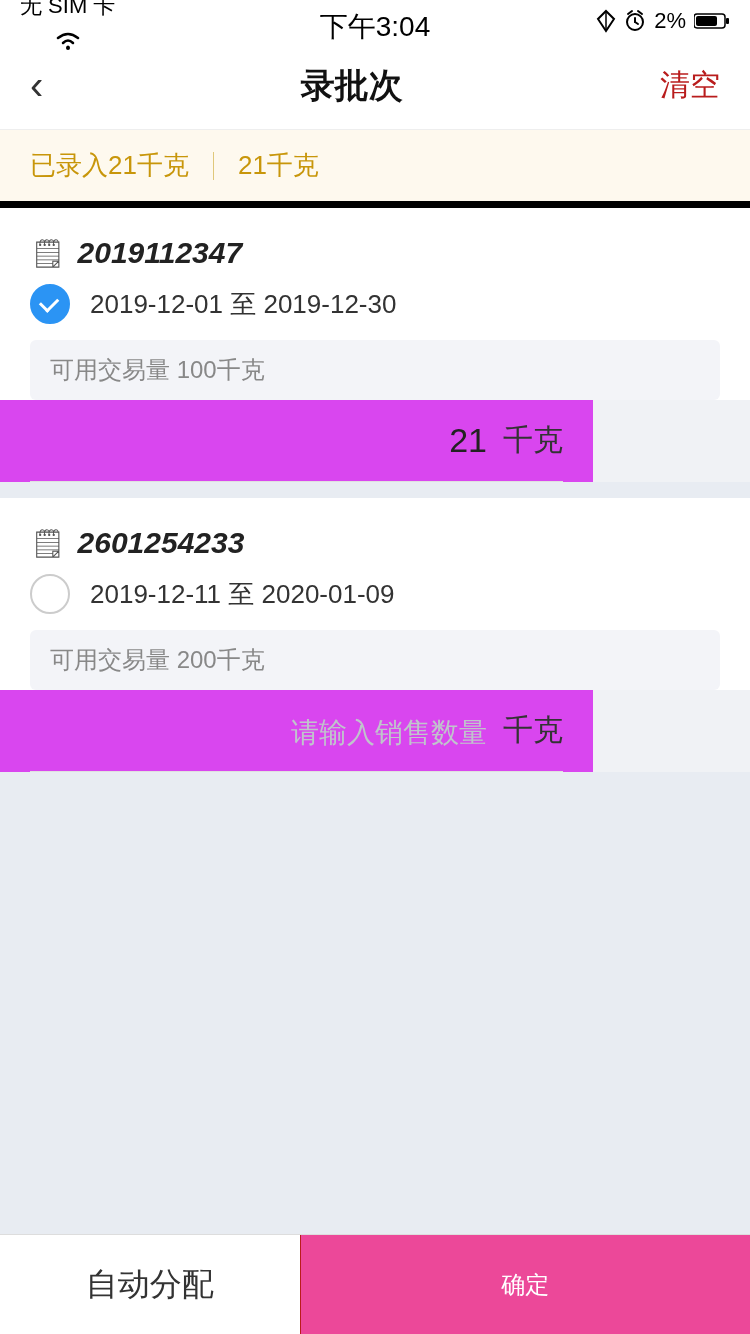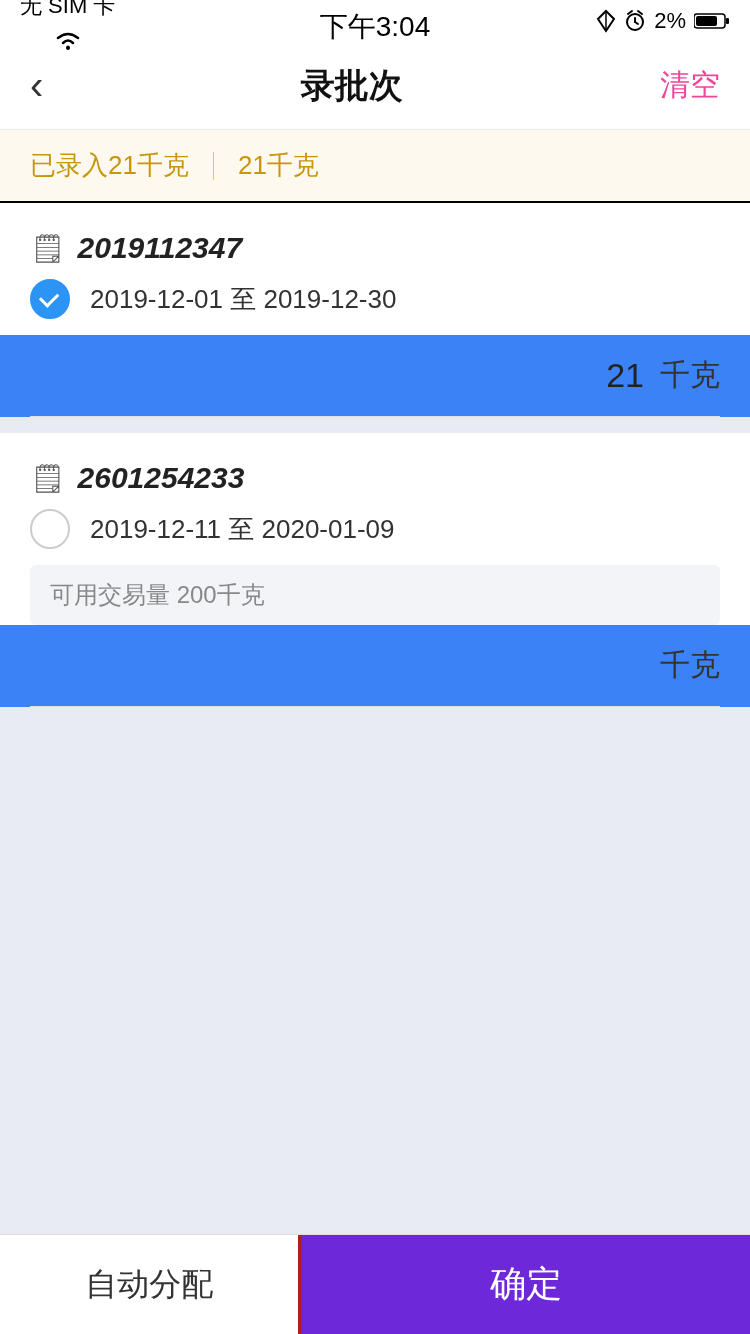--- a/index.html
+++ b/index.html
@@ -64,33 +64,33 @@
       color: #333;
       cursor: pointer;
     }
     .nav-title {
       font-size: 34px;
       font-weight: 600;
       color: #111;
     }
     .nav-action {
       font-size: 30px;
-      color: #ec4899;
+      color: #b91c1c;
       cursor: pointer;
     }
 
     
     .info-bar {
       width: 750px;
       background: #fef9ee;
       padding: 18px 30px;
       display: flex;
       align-items: center;
       gap: 0;
-      border-bottom: 2px solid #000000;
+      border-bottom: 7px solid #000000;
     }
     .info-bar-item {
       font-size: 26px;
       color: #c8960a;
     }
     .info-bar-divider {
       width: 1px;
       height: 28px;
       background: #e0c87a;
       margin: 0 24px;
@@ -203,45 +203,45 @@
       flex: 1;
       height: 100%;
       display: flex;
       align-items: center;
       justify-content: center;
       font-size: 32px;
       color: #333;
       background: #fff;
       border: none;
       cursor: pointer;
-      border-right: 4px solid #b91c1c;
+      border-right: 1px solid #b91c1c;
     }
     .btn-confirm {
       flex: 1.5;
       height: 100%;
       display: flex;
       align-items: center;
       justify-content: center;
-      font-size: 36px;
+      font-size: 24px;
       color: #fff;
-      background: #6d28d9;
+      background: #ec4899;
       border: none;
       cursor: pointer;
     }
 
     .page-content {
       display: flex;
       flex-direction: column;
       min-height: calc(1334px - 42px);
       padding-bottom: 100px;
     }
 
     .input-wrapper {
-      width: 750px;
-      background: #3b82f6;
+      width: 593px;
+      background: #d946ef;
       padding: 0 30px;
     }
     .input-inner {
       display: flex;
       align-items: center;
       justify-content: flex-end;
       gap: 16px;
       padding: 20px 0;
     }
     .input-bottom-line {
@@ -301,20 +301,21 @@
 
   <div class="batch-card">
     <div class="batch-header">
       <span class="batch-icon">🗒</span>
       <span class="batch-id">2019112347</span>
     </div>
     <div class="batch-row">
       <div class="radio-circle checked"></div>
       <span class="batch-date">2019-12-01 至 2019-12-30</span>
     </div>
+    <div class="batch-qty-bar">可用交易量 100千克</div>
   </div>
 
   <div class="input-wrapper">
     <div class="input-inner">
       <input class="input-field" type="text" value="21" style="">
       <span class="input-unit">千克</span>
     </div>
     <div class="input-bottom-line"></div>
   </div>
 
@@ -327,20 +328,21 @@
     </div>
     <div class="batch-row">
       <div class="radio-circle"></div>
       <span class="batch-date">2019-12-11 至 2020-01-09</span>
     </div>
     <div class="batch-qty-bar">可用交易量 200千克</div>
   </div>
 
   <div class="input-wrapper">
     <div class="input-inner">
+      <input class="input-field" type="text" placeholder="请输入销售数量" style="">
       <span class="input-unit">千克</span>
     </div>
     <div class="input-bottom-line"></div>
   </div>
 
   <div style="flex: 1; background: #e8ecf2;"></div>
 
 </div>
 
 <div class="bottom-bar">

